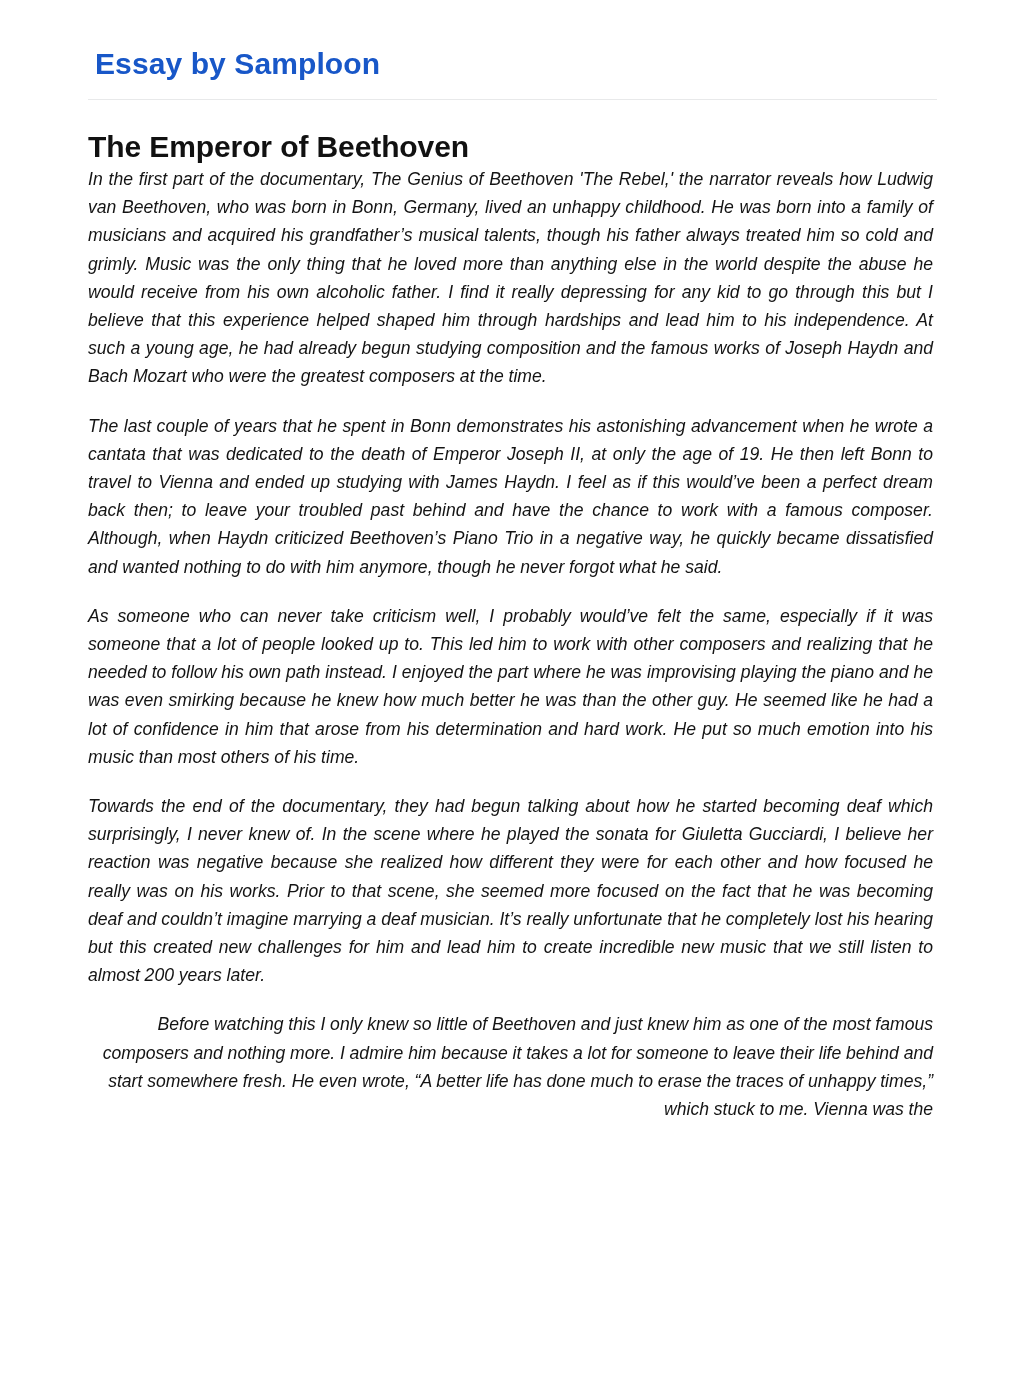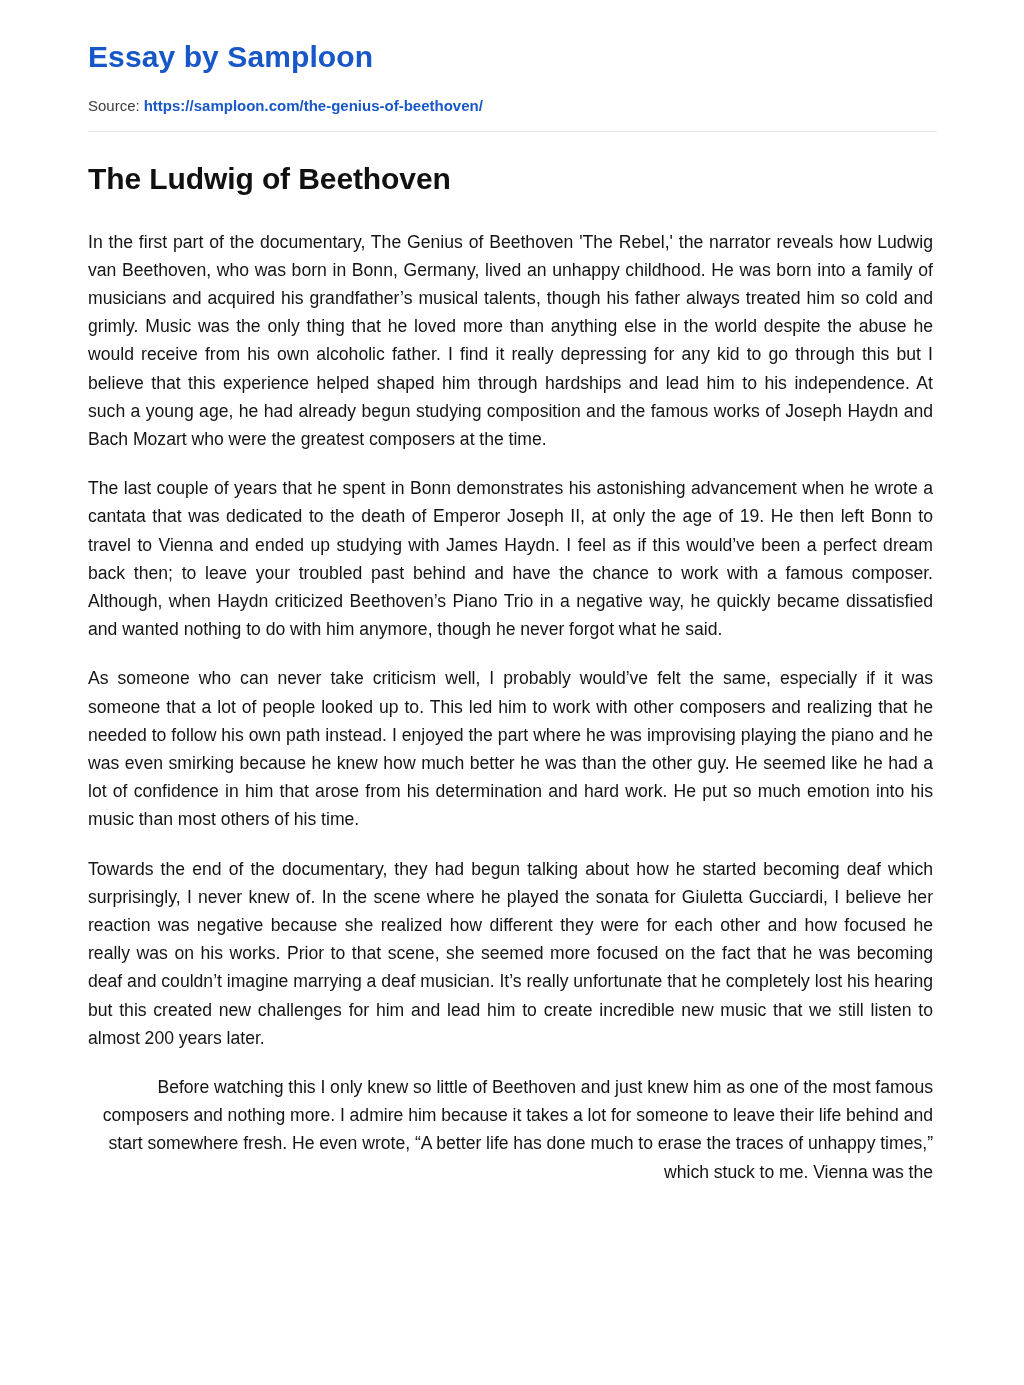--- a/index.html
+++ b/index.html
@@ -26,21 +26,21 @@
   .header {
     padding: 38px 88px 0 88px;
   }
 
   .brand {
     font-size: 30px;
     font-weight: bold;
     color: #1857c8;
     letter-spacing: 0.1px;
     line-height: 1.25;
-    margin: 0;
+    margin: 7px;
   }
 
   .source-line {
     margin-top: 20px;
     font-size: 15px;
     color: #3c3c3c;
     font-weight: normal;
     line-height: 1.3;
     white-space: nowrap;
   }
@@ -71,21 +71,21 @@
   .article-title {
     font-size: 30px;
     font-weight: bold;
     color: #111111;
     margin: 28px 0 0 0;
     line-height: 1.25;
     letter-spacing: -0.1px;
   }
 
   .body-copy {
-    margin-top: 30px;
+    font-style: italic;
   }
 
   .body-copy p {
     font-size: 17.6px;
     line-height: 28.2px;
     color: #141414;
     font-weight: 500;
     margin: 0 0 21px 0;
     text-align: justify;
     text-justify: inter-word;
@@ -98,29 +98,26 @@
     text-align: right;
   }
 </style>
 </head>
 <body>
 
 <div class="page">
 
   <div class="header">
     <div class="brand">Essay by Samploon</div>
-    <div class="source-line">
-      <span class="source-label">Source:</span><a class="source-url" href="#">https://samploon.com/the-genius-of-beethoven/</a>
-    </div>
   </div>
 
   <hr class="divider">
 
   <div class="article">
-    <h1 class="article-title">The Ludwig of Beethoven</h1>
+    <h1 class="article-title">The Emperor of Beethoven</h1>
 
     <div class="body-copy">
       <p>In the first part of the documentary, The Genius of Beethoven 'The Rebel,' the narrator reveals how Ludwig van Beethoven, who was born in Bonn, Germany, lived an unhappy childhood. He was born into a family of musicians and acquired his grandfather’s musical talents, though his father always treated him so cold and grimly. Music was the only thing that he loved more than anything else in the world despite the abuse he would receive from his own alcoholic father. I find it really depressing for any kid to go through this but I believe that this experience helped shaped him through hardships and lead him to his independence. At such a young age, he had already begun studying composition and the famous works of Joseph Haydn and Bach Mozart who were the greatest composers at the time.</p>
       <p>The last couple of years that he spent in Bonn demonstrates his astonishing advancement when he wrote a cantata that was dedicated to the death of Emperor Joseph II, at only the age of 19. He then left Bonn to travel to Vienna and ended up studying with James Haydn. I feel as if this would’ve been a perfect dream back then; to leave your troubled past behind and have the chance to work with a famous composer. Although, when Haydn criticized Beethoven’s Piano Trio in a negative way, he quickly became dissatisfied and wanted nothing to do with him anymore, though he never forgot what he said.</p>
       <p>As someone who can never take criticism well, I probably would’ve felt the same, especially if it was someone that a lot of people looked up to. This led him to work with other composers and realizing that he needed to follow his own path instead. I enjoyed the part where he was improvising playing the piano and he was even smirking because he knew how much better he was than the other guy. He seemed like he had a lot of confidence in him that arose from his determination and hard work. He put so much emotion into his music than most others of his time.</p>
       <p>Towards the end of the documentary, they had begun talking about how he started becoming deaf which surprisingly, I never knew of. In the scene where he played the sonata for Giuletta Gucciardi, I believe her reaction was negative because she realized how different they were for each other and how focused he really was on his works. Prior to that scene, she seemed more focused on the fact that he was becoming deaf and couldn’t imagine marrying a deaf musician. It’s really unfortunate that he completely lost his hearing but this created new challenges for him and lead him to create incredible new music that we still listen to almost 200 years later.</p>
       <p>Before watching this I only knew so little of Beethoven and just knew him as one of the most famous composers and nothing more. I admire him because it takes a lot for someone to leave their life behind and start somewhere fresh. He even wrote, “A better life has done much to erase the traces of unhappy times,” which stuck to me. Vienna was the</p>
     </div>
   </div>
 

